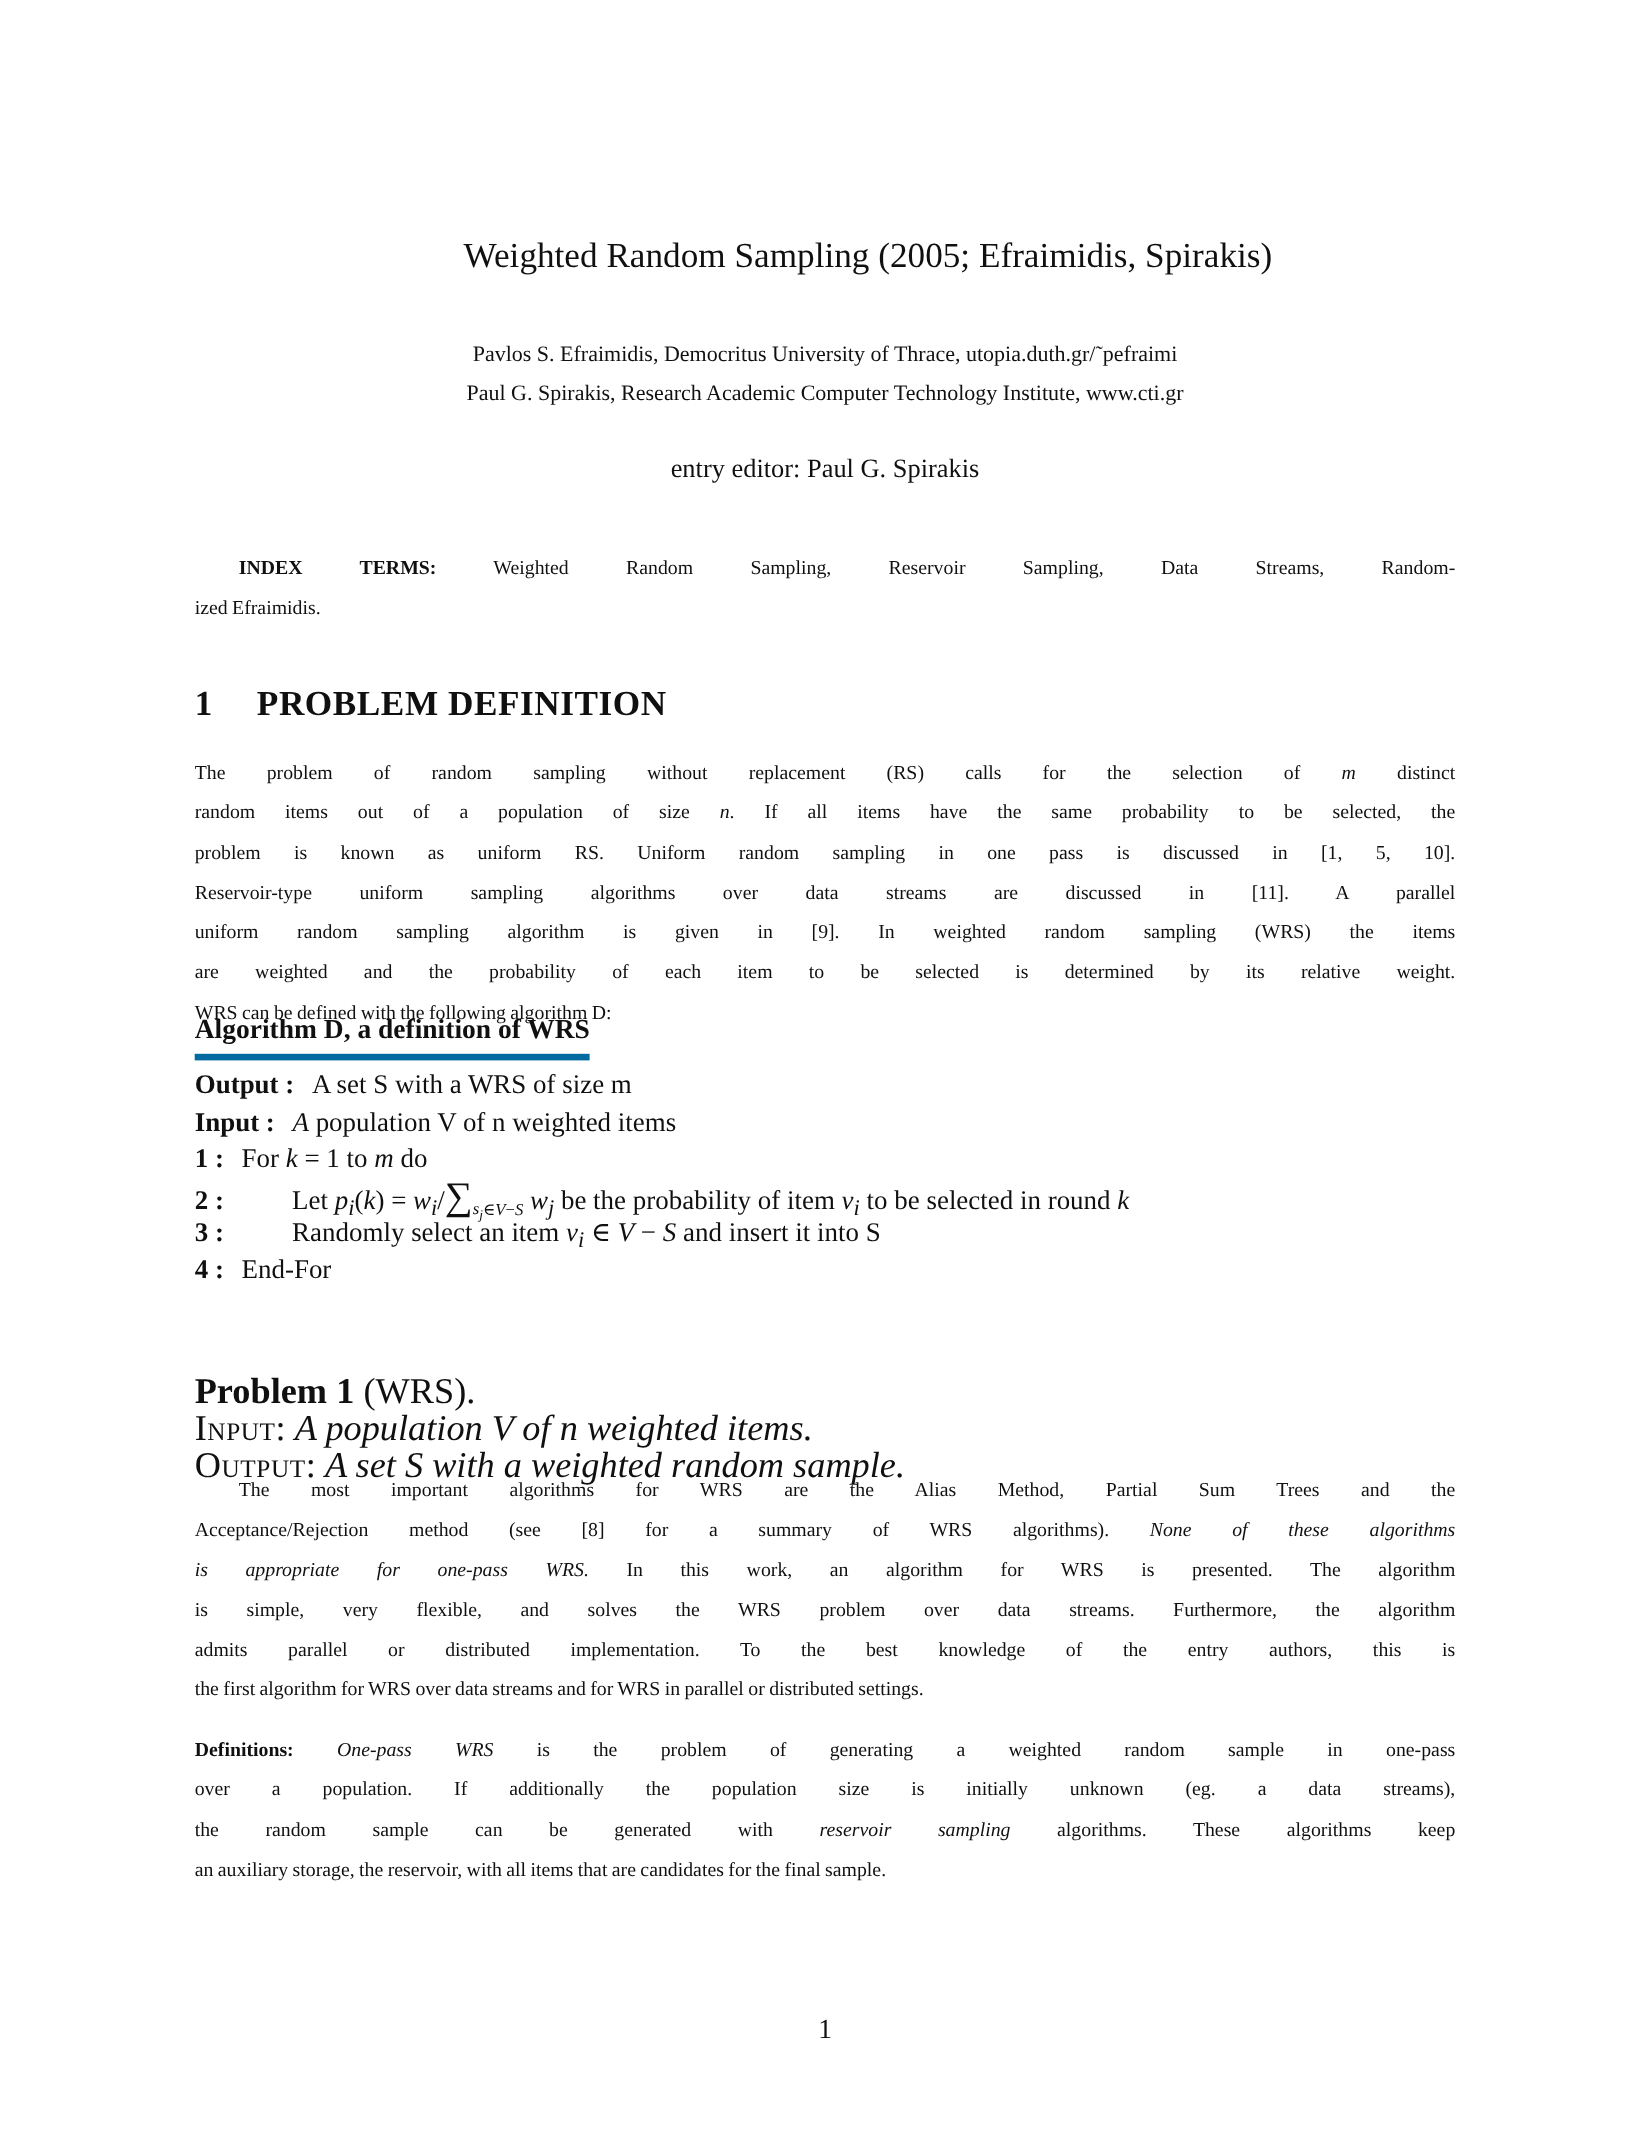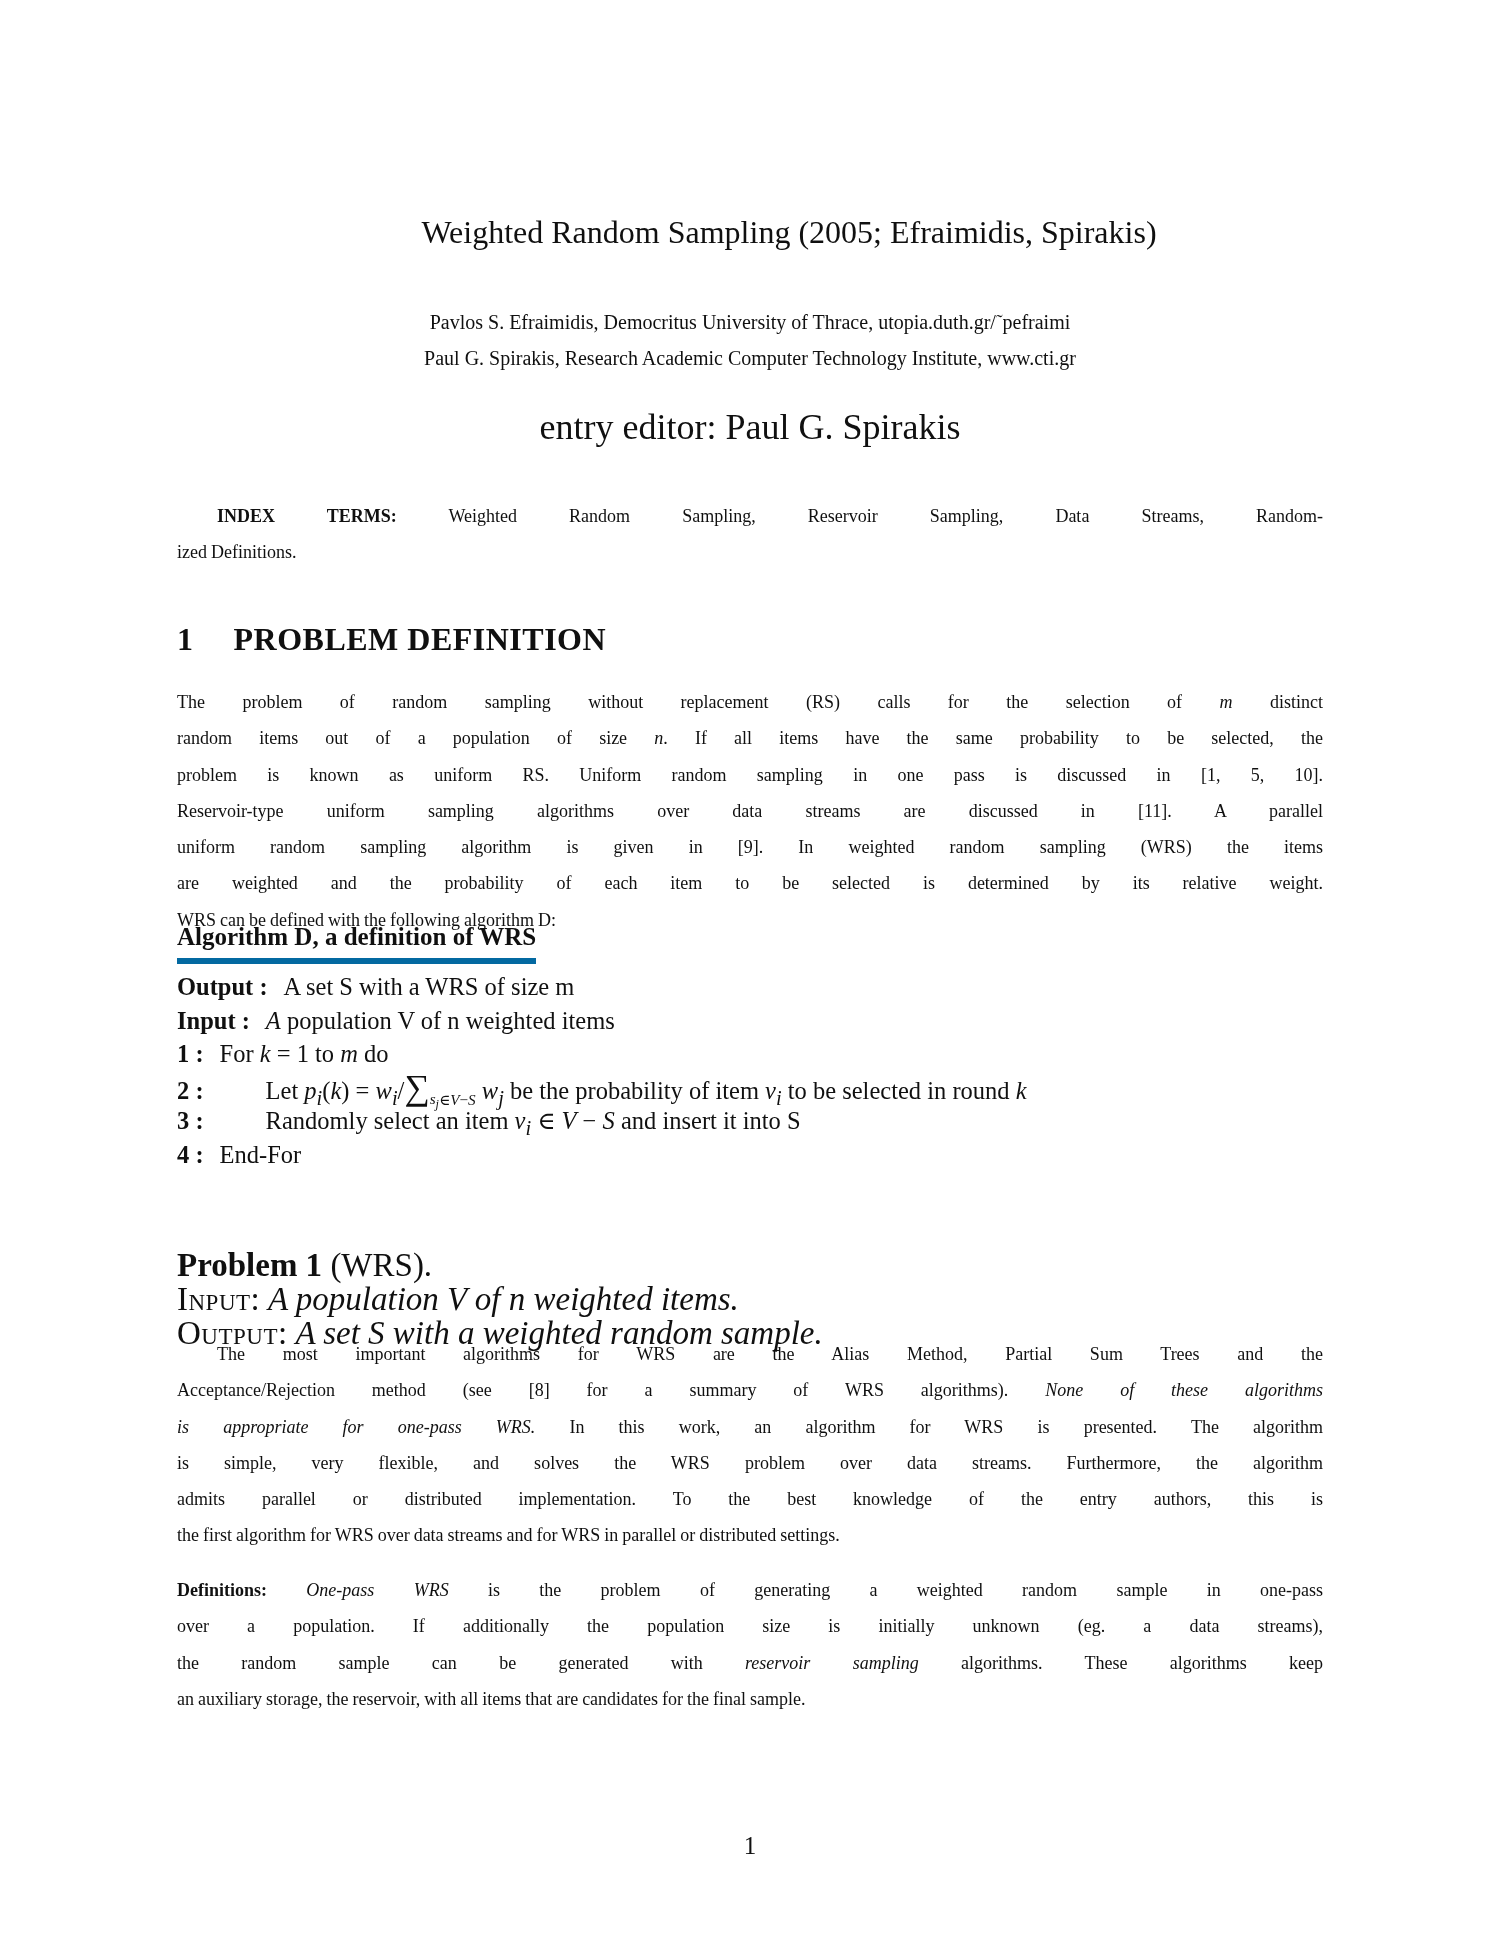--- a/index.html
+++ b/index.html
@@ -11,21 +11,21 @@
     color: #101010;
     font-family: "Liberation Serif", "DejaVu Serif", serif;
     overflow: hidden;
   }
   .abs { position: absolute; }
   .content { left: 177px; width: 1146px; }
   .centered { left: 0; width: 1500px; text-align: center; }
 
   .title { top: 206px; font-size: 32px; line-height: 52px; padding-left: 39px; }
   .authors { top: 304px; font-size: 20px; line-height: 36px; }
-  .editor { top: 410px; font-size: 36px; line-height: 34px; }
+  .editor { top: 410px; font-size: 24px; line-height: 34px; }
 
   .body-text { font-size: 18px; line-height: 36.3px; word-spacing: -0.5px; }
   .jline { text-align: justify; text-align-last: justify; }
   .jline.last { text-align: left; text-align-last: left; }
   .ind1 { padding-left: 40px; }
 
   .index-block { top: 498px; }
 
   .heading { top: 618px; font-size: 32px; font-weight: bold; line-height: 42px; letter-spacing: 0.5px; }
   .secnum { margin-right: 40px; }
@@ -61,21 +61,21 @@
 
   <div class="abs centered authors">
     <div>Pavlos S. Efraimidis, Democritus University of Thrace, utopia.duth.gr/˜pefraimi</div>
     <div>Paul G. Spirakis, Research Academic Computer Technology Institute, www.cti.gr</div>
   </div>
 
   <div class="abs centered editor">entry editor: Paul G. Spirakis</div>
 
   <div class="abs content body-text index-block">
     <div class="jline ind1"><b>INDEX TERMS:</b> Weighted Random Sampling, Reservoir Sampling, Data Streams, Random-</div>
-    <div class="jline last">ized Definitions.</div>
+    <div class="jline last">ized Efraimidis.</div>
   </div>
 
   <div class="abs content heading">
     <span class="secnum">1</span><span>PROBLEM DEFINITION</span>
   </div>
 
   <div class="abs content body-text para1">
     <div class="jline">The problem of random sampling without replacement (RS) calls for the selection of <i>m</i> distinct</div>
     <div class="jline">random items out of a population of size <i>n</i>. If all items have the same probability to be selected, the</div>
     <div class="jline">problem is known as uniform RS. Uniform random sampling in one pass is discussed in [1, 5, 10].</div>

